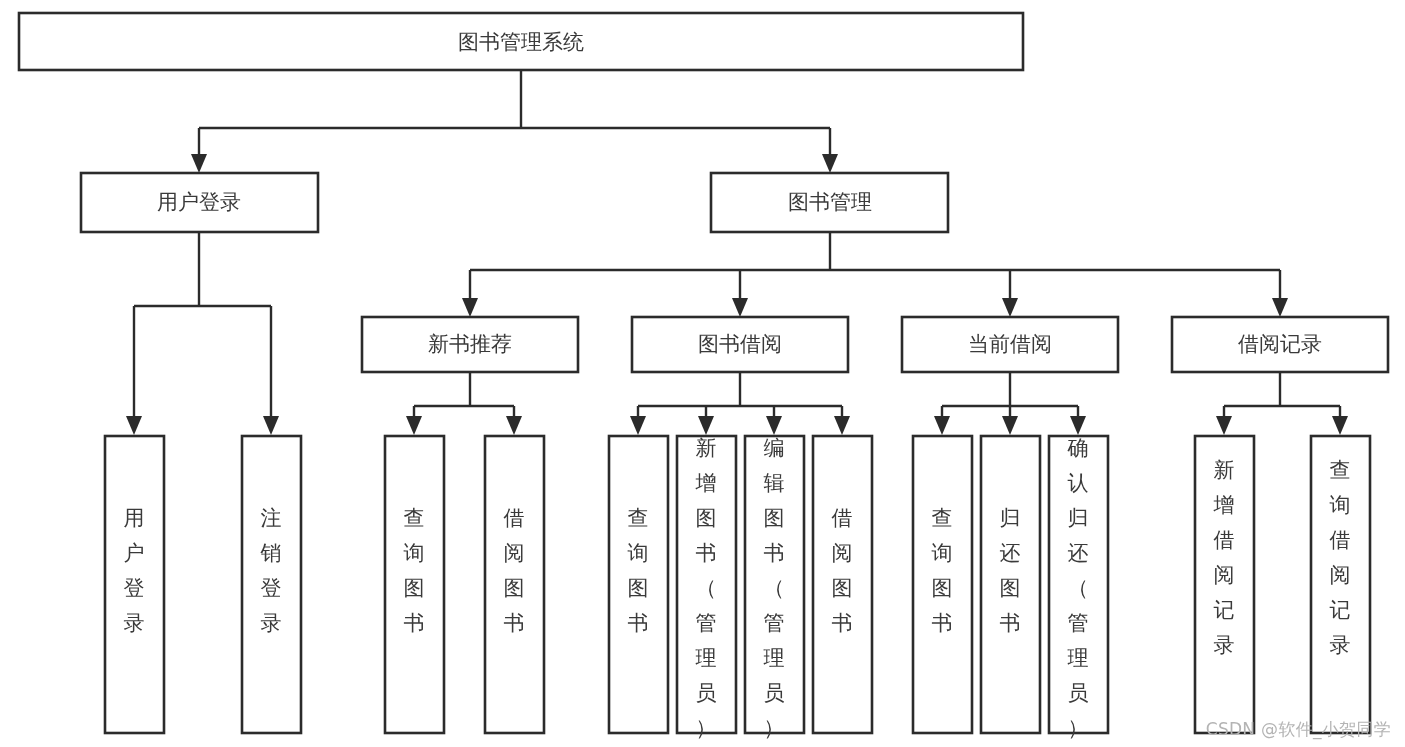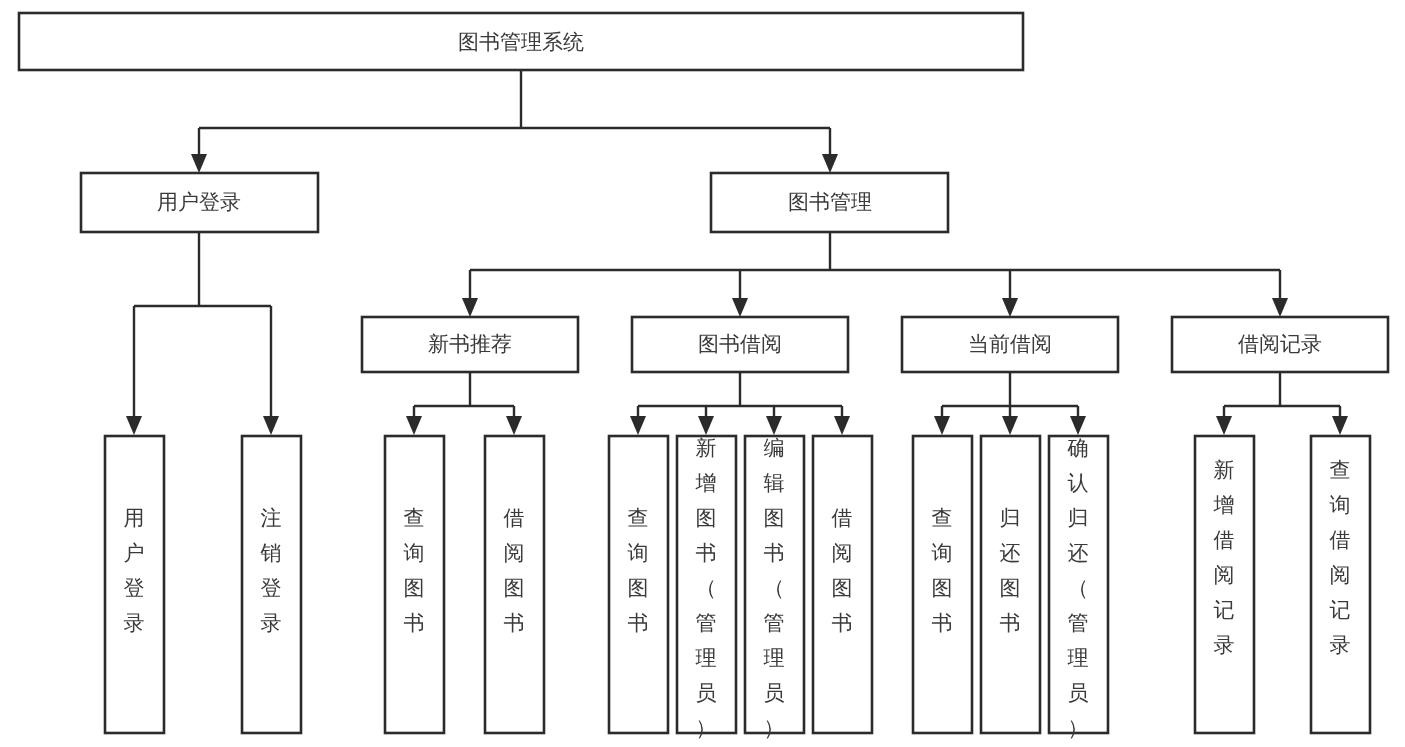--- a/index.html
+++ b/index.html
@@ -242,14 +242,15 @@
       <rect class="node-box" x="1195" y="436" width="59" height="297"></rect>
       <text class="node-label-v" x="1224" y="477"><tspan x="1224" y="477">新</tspan><tspan x="1224" y="512">增</tspan><tspan x="1224" y="547">借</tspan><tspan x="1224" y="582">阅</tspan><tspan x="1224" y="617">记</tspan><tspan x="1224" y="652">录</tspan></text>
     </g>
     <g>
       <rect class="node-box" x="1311" y="436" width="59" height="297"></rect>
       <text class="node-label-v" x="1340" y="477"><tspan x="1340" y="477">查</tspan><tspan x="1340" y="512">询</tspan><tspan x="1340" y="547">借</tspan><tspan x="1340" y="582">阅</tspan><tspan x="1340" y="617">记</tspan><tspan x="1340" y="652">录</tspan></text>
     </g>
 
   </svg>
 
+  <div class="watermark">CSDN @软件_小贺同学</div>
 
 </div>
 
 </body></html>

